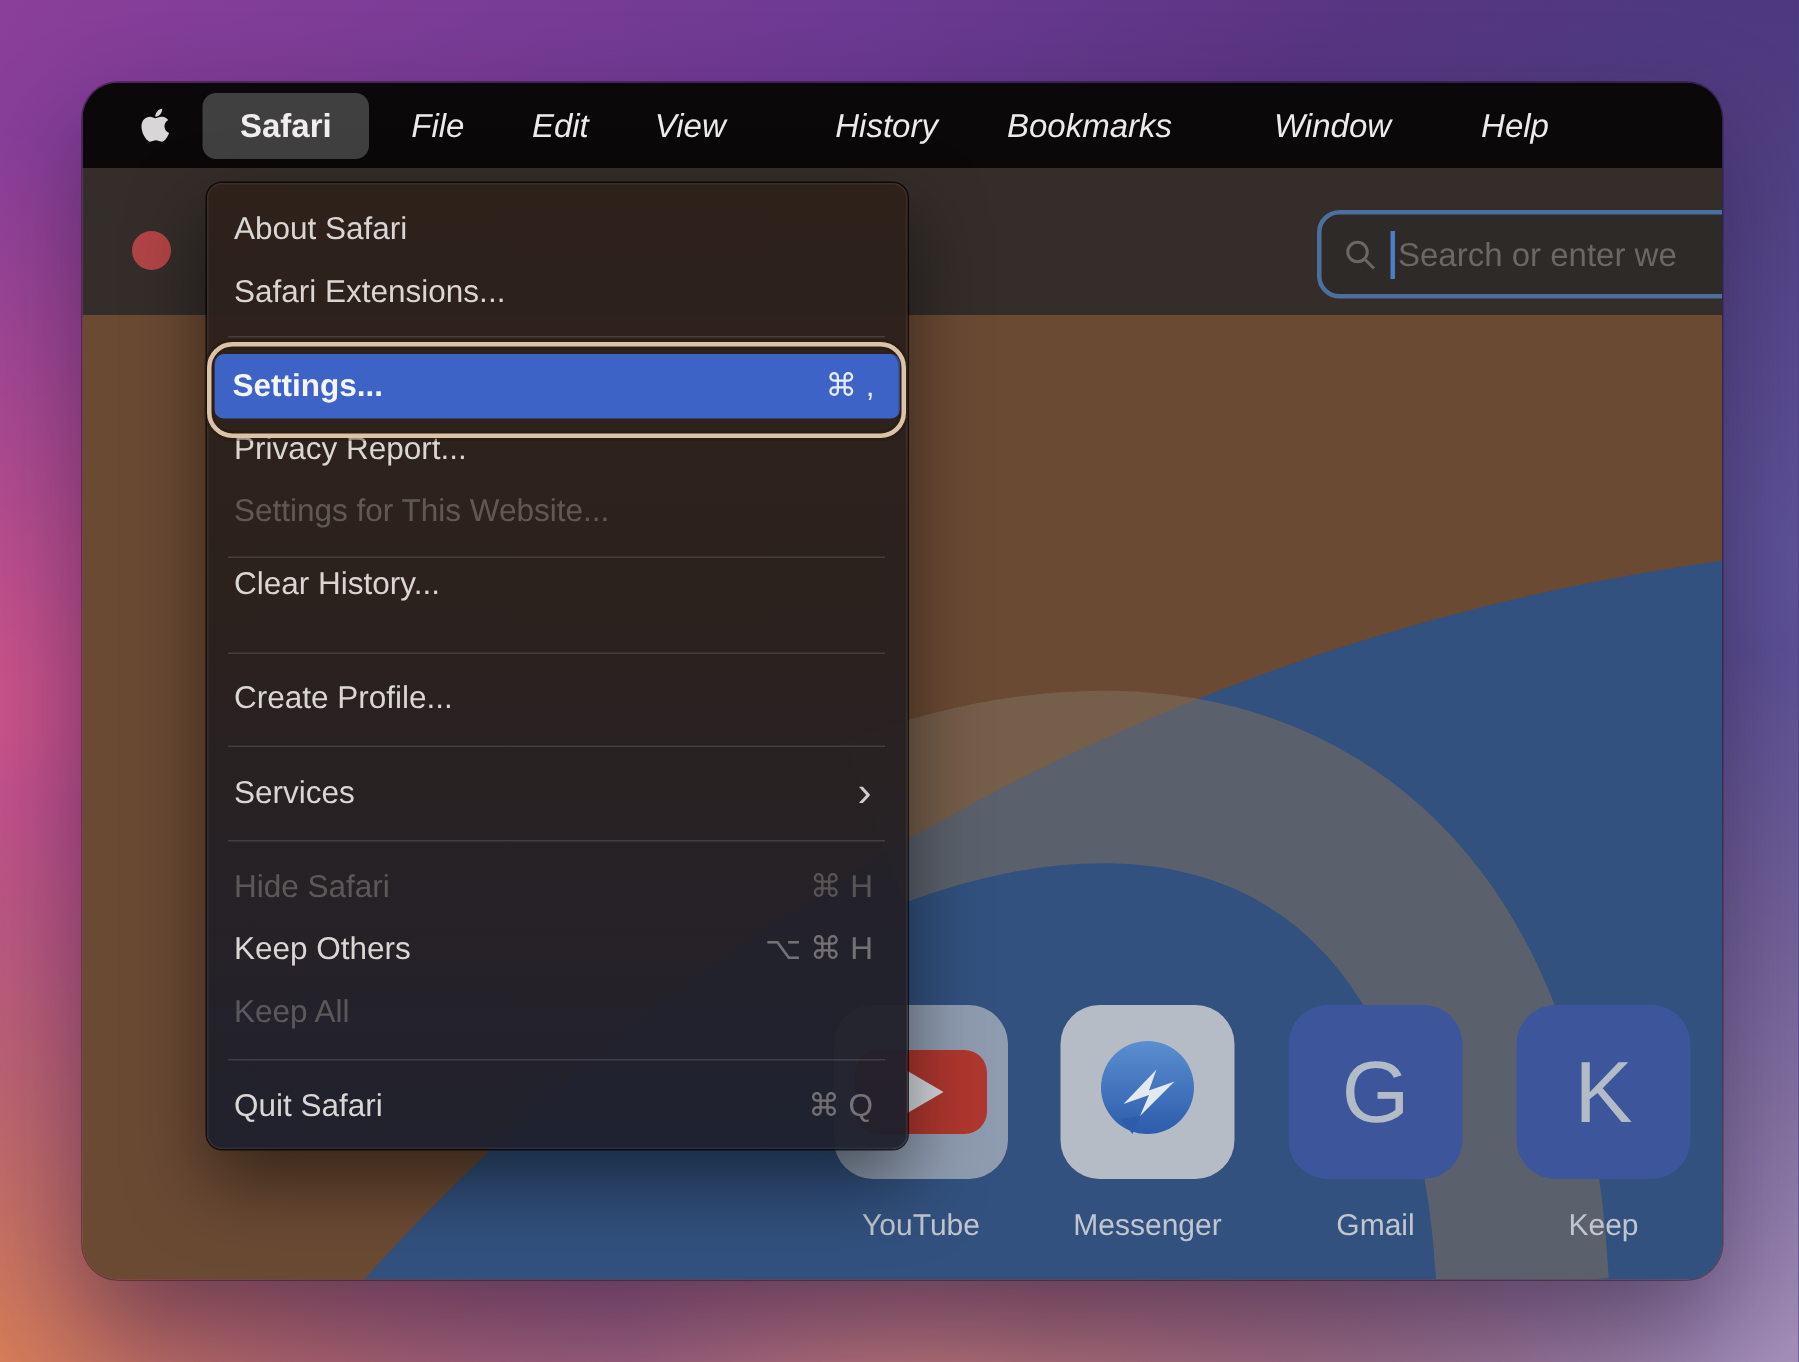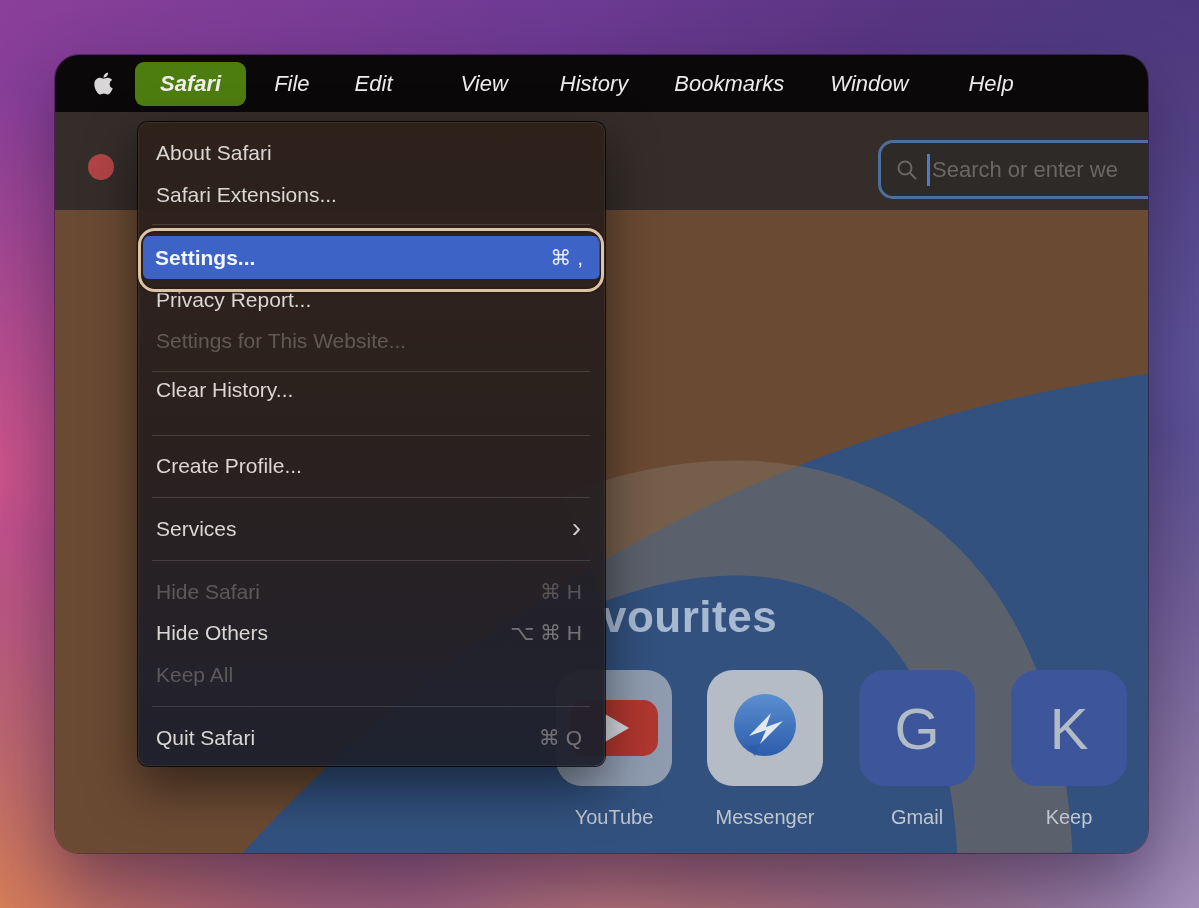--- a/index.html
+++ b/index.html
@@ -20,26 +20,26 @@
     border-radius:24px;overflow:hidden;
     box-shadow:0 30px 70px rgba(30,15,45,0.45), 0 0 0 1px rgba(0,0,0,0.35);
   }
   
   .menubar{
     position:absolute;top:0;left:0;right:0;height:57px;background:#0b0809;
     display:flex;align-items:center;padding-left:38px;color:#eceaea;font-size:22px;
   }
   .apple{width:21px;height:25px;flex:0 0 auto;}
   .mb-pill{
-    margin-left:21px;height:44px;border-radius:9px;background:#4d7c0f;
-    display:flex;align-items:center;padding:0 25px;font-weight:bold;color:#f0eeee;font-style:italic;
+    margin-left:21px;height:44px;border-radius:9px;background:#404040;
+    display:flex;align-items:center;padding:0 25px;font-weight:bold;color:#f0eeee;
   }
   .mb-item{white-space:nowrap;font-style:italic;}
-  .mb-file{margin-left:28px}.mb-edit{margin-left:45px}.mb-view{margin-left:68px}
-  .mb-history{margin-left:52px}.mb-bookmarks{margin-left:46px}.mb-window{margin-left:46px}.mb-help{margin-left:60px}
+  .mb-file{margin-left:28px}.mb-edit{margin-left:45px}.mb-view{margin-left:44px}
+  .mb-history{margin-left:73px}.mb-bookmarks{margin-left:46px}.mb-window{margin-left:68px}.mb-help{margin-left:60px}
   
   .toolbar{
     position:absolute;top:57px;left:0;right:0;height:98px;background:#342d2a;
     border-bottom:1px solid rgba(0,0,0,0.25);
   }
   .traffic-red{position:absolute;left:33px;top:42px;width:26px;height:26px;border-radius:50%;background:#b14446;}
   .searchbar{
     position:absolute;left:823px;top:28px;width:300px;height:53px;
     border:3px solid #4c6f9d;border-radius:15px;background:#2d2a28;
     display:flex;align-items:center;padding:0 0 0 14px;
@@ -119,21 +119,20 @@
       <div class="caret"></div>
       <span class="placeholder">Search or enter we</span>
     </div>
   </div>
 
   <div class="wallpaper">
     <div class="blue-circle"></div>
     <svg class="ring-svg" width="1093" height="643" viewBox="0 0 1093 643">
       <path d="M 528 338 C 750 255 945 340 960 645" fill="none" stroke="rgba(126,111,93,0.55)" stroke-width="115"></path>
     </svg>
-    <div class="fav-heading">vourites</div>
 
     <div class="tile tile-youtube" style="left:501px">
       <div class="yt-red">
         <div class="yt-play"></div>
       </div>
     </div>
     <div class="tile tile-messenger" style="left:652px">
       <svg width="84" height="84" viewBox="0 0 84 84">
         <defs>
           <linearGradient id="mgrad" x1="0" y1="0" x2="0" y2="1">
@@ -202,21 +201,21 @@
       <span class="mi-chevron">›</span>
     </div>
 
     <div class="msep" style="top:438px"></div>
 
     <div class="mi disabled" style="top:449px">
       <span>Hide Safari</span>
       <span class="mi-short">⌘ H</span>
     </div>
     <div class="mi" style="top:490px">
-      <span>Hide Others</span>
+      <span>Keep Others</span>
       <span class="mi-short">⌥ ⌘ H</span>
     </div>
     <div class="mi disabled" style="top:532px">
       <span>Keep All</span>
     </div>
 
     <div class="msep" style="top:584px"></div>
 
     <div class="mi" style="top:595px">
       <span>Quit Safari</span>

